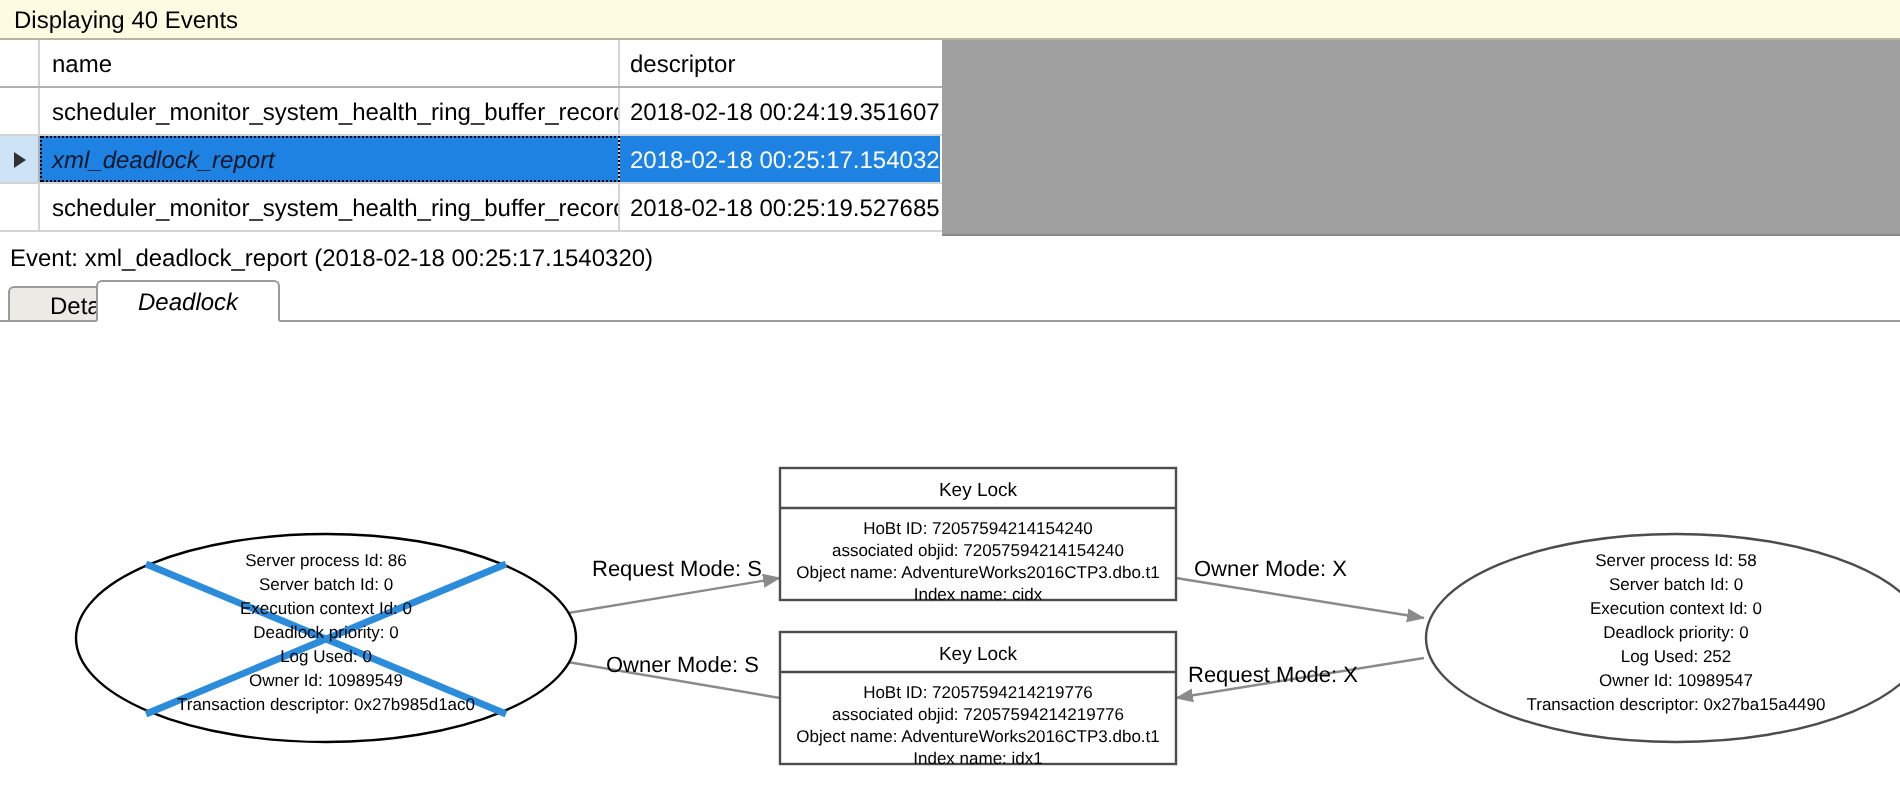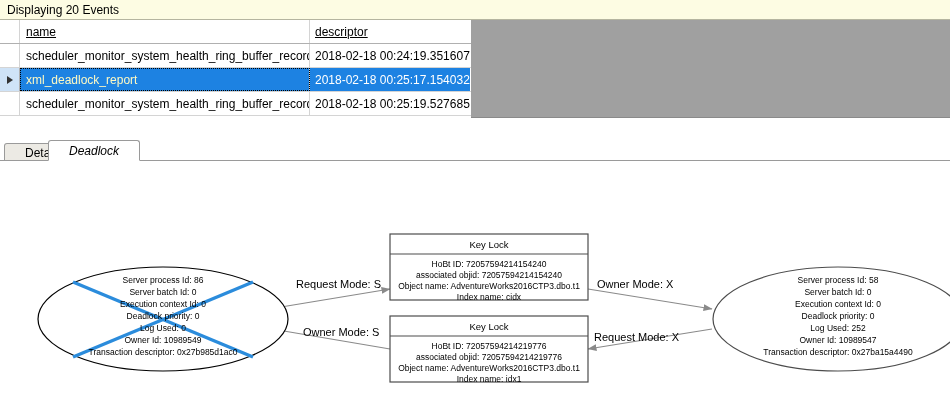--- a/index.html
+++ b/index.html
@@ -20,36 +20,36 @@
 
   
   .grid{
     position:absolute;left:0;top:20px;width:950px;height:98px;
     background:#a0a0a0;box-sizing:border-box;
     border-bottom:1px solid #8a8a8a;
   }
   .grid-inner{position:absolute;left:0;top:0;width:471px;height:98px;background:#fff;}
   .grow{display:flex;height:24px;box-sizing:border-box;
         border-bottom:1px solid #d4d4d4;}
-  .grow.hdr{height:24px;border-bottom:1px solid #b0b0b0;background:#fff;text-decoration:underline;}
+  .grow.hdr{height:24px;border-bottom:1px solid #b0b0b0;background:#fff;}
   .gsel{width:20px;min-width:20px;box-sizing:border-box;
         border-right:1px solid #d4d4d4;background:#fff;
         display:flex;align-items:center;justify-content:center;}
   .gsel.active{background:#cfe3f7;border-right:1px solid #b0b0b0;}
   .tri{width:0;height:0;border-left:6px solid #333;
        border-top:4px solid transparent;border-bottom:4px solid transparent;}
   .gc-name{width:290px;min-width:290px;box-sizing:border-box;
            border-right:1px solid #d4d4d4;padding-left:6px;
            display:flex;align-items:center;overflow:hidden;white-space:nowrap;}
   .gc-ts{width:160px;min-width:160px;box-sizing:border-box;
          padding-left:5px;display:flex;align-items:center;
          overflow:hidden;white-space:nowrap;}
   .grow.hdr .gc-name,.grow.hdr .gc-ts{color:#000;}
-  .grow.selected .gc-name{background:#1d82e2;color:#fef9c3;
-      outline:1px dotted #000;outline-offset:-1px;}
+  .grow.selected .gc-name{background:#1d82e2;color:#0f172a;
+      outline:1px dotted #000;outline-offset:-1px;font-style:italic;}
   .grow.selected .gc-ts{background:#1d82e2;color:#fff;}
 
   
   .evt{
     position:absolute;left:0;top:119px;width:950px;height:20px;
     display:flex;align-items:center;padding-left:5px;
     box-sizing:border-box;font-size:12px;background:#fff;
   }
 
   
@@ -75,21 +75,21 @@
   .nodetext{font-family:"Liberation Sans",sans-serif;font-size:8.5px;fill:#000;}
   .lbl{font-family:"Liberation Sans",sans-serif;font-size:11px;fill:#000;}
   .boxtitle{font-family:"Liberation Sans",sans-serif;font-size:9.5px;fill:#000;}
 </style>
 </head>
 <body>
 
 <div id="app">
 
   <div class="banner">
-    <span>Displaying 20 Events</span>
+    <span>Displaying 40 Events</span>
   </div>
 
   <div class="grid">
     <div class="grid-inner">
 
       <div class="grow hdr">
         <div class="gsel"></div>
         <div class="gc-name">name</div>
         <div class="gc-ts">descriptor</div>
       </div>
@@ -110,20 +110,23 @@
 
       <div class="grow">
         <div class="gsel"></div>
         <div class="gc-name">scheduler_monitor_system_health_ring_buffer_recorded</div>
         <div class="gc-ts">2018-02-18 00:25:19.5276859</div>
       </div>
 
     </div>
   </div>
 
+  <div class="evt">
+    <span>Event: xml_deadlock_report (2018-02-18 00:25:17.1540320)</span>
+  </div>
 
   <div class="tabs">
     <div class="tab tab1">
       <span>Details</span>
     </div>
     <div class="tab tab2 active">
       <span>Deadlock</span>
     </div>
   </div>
 

